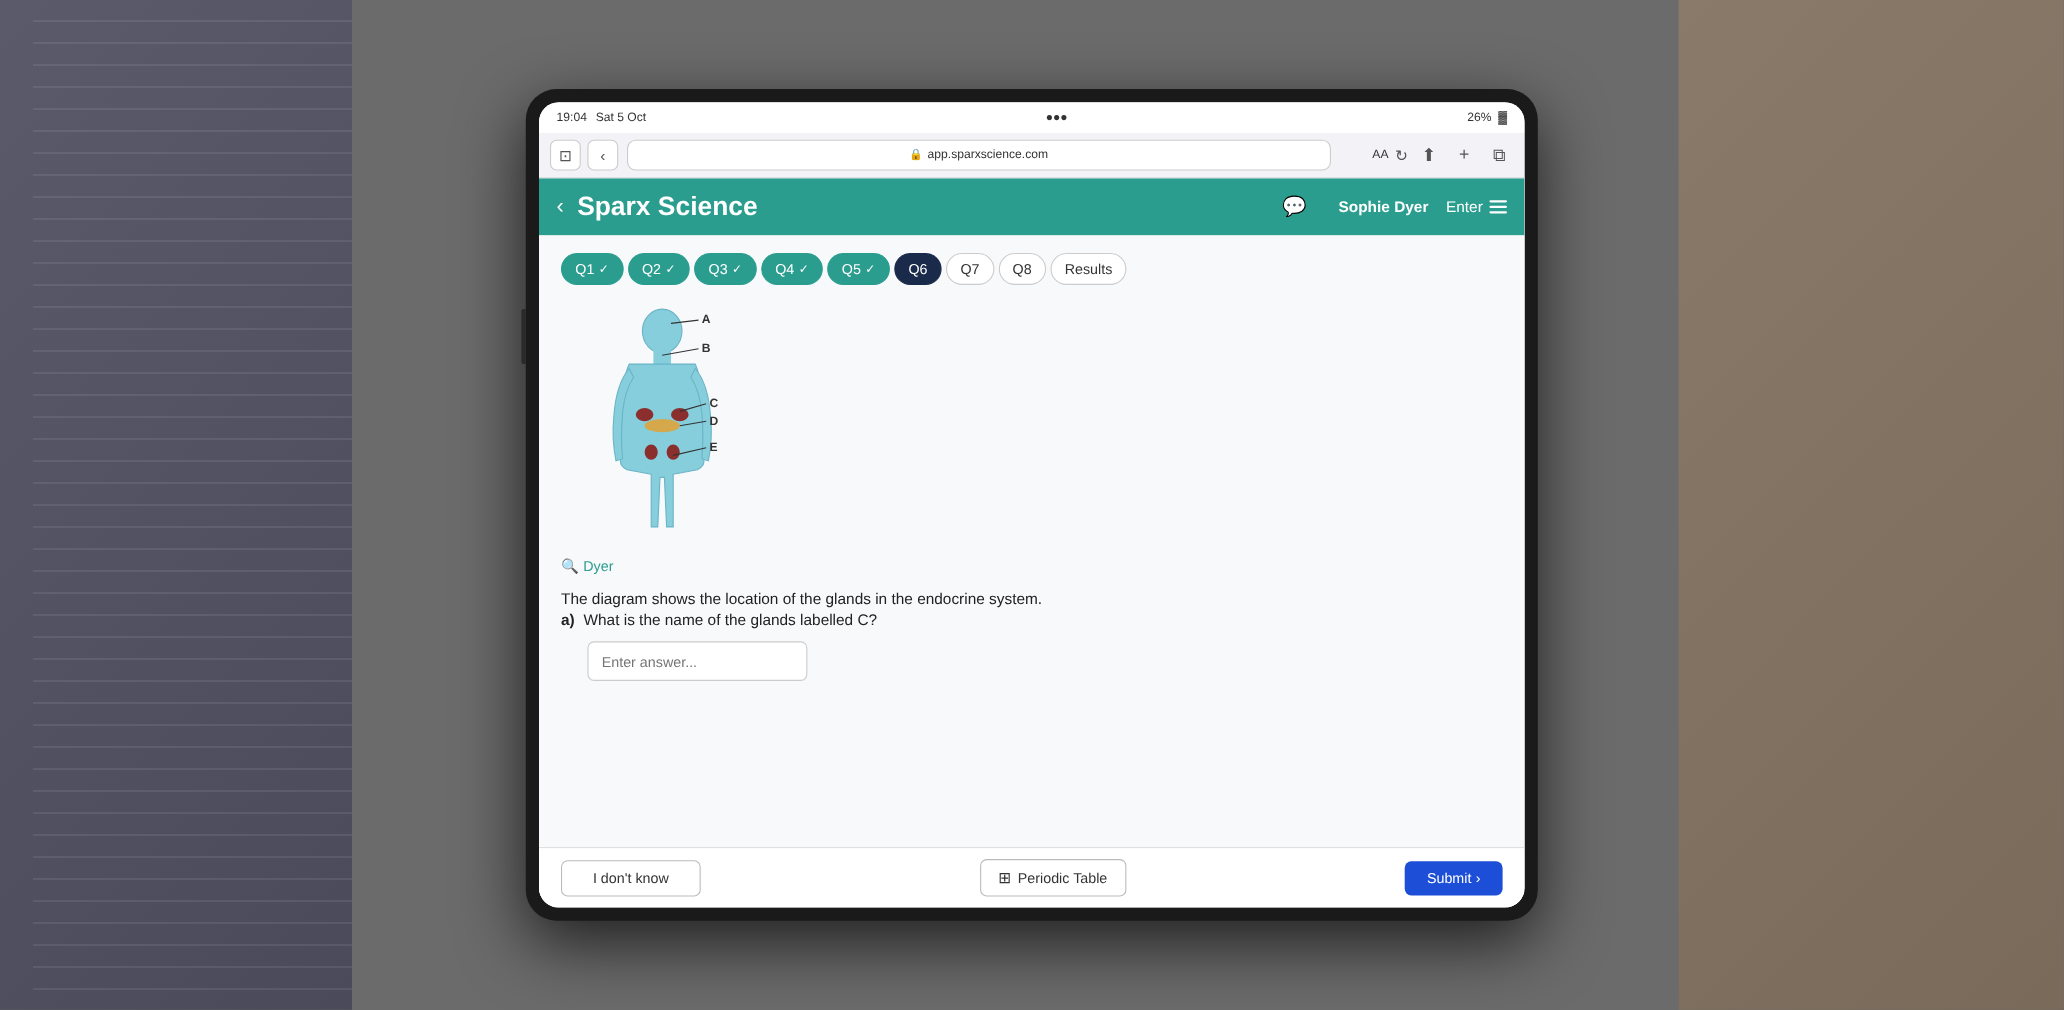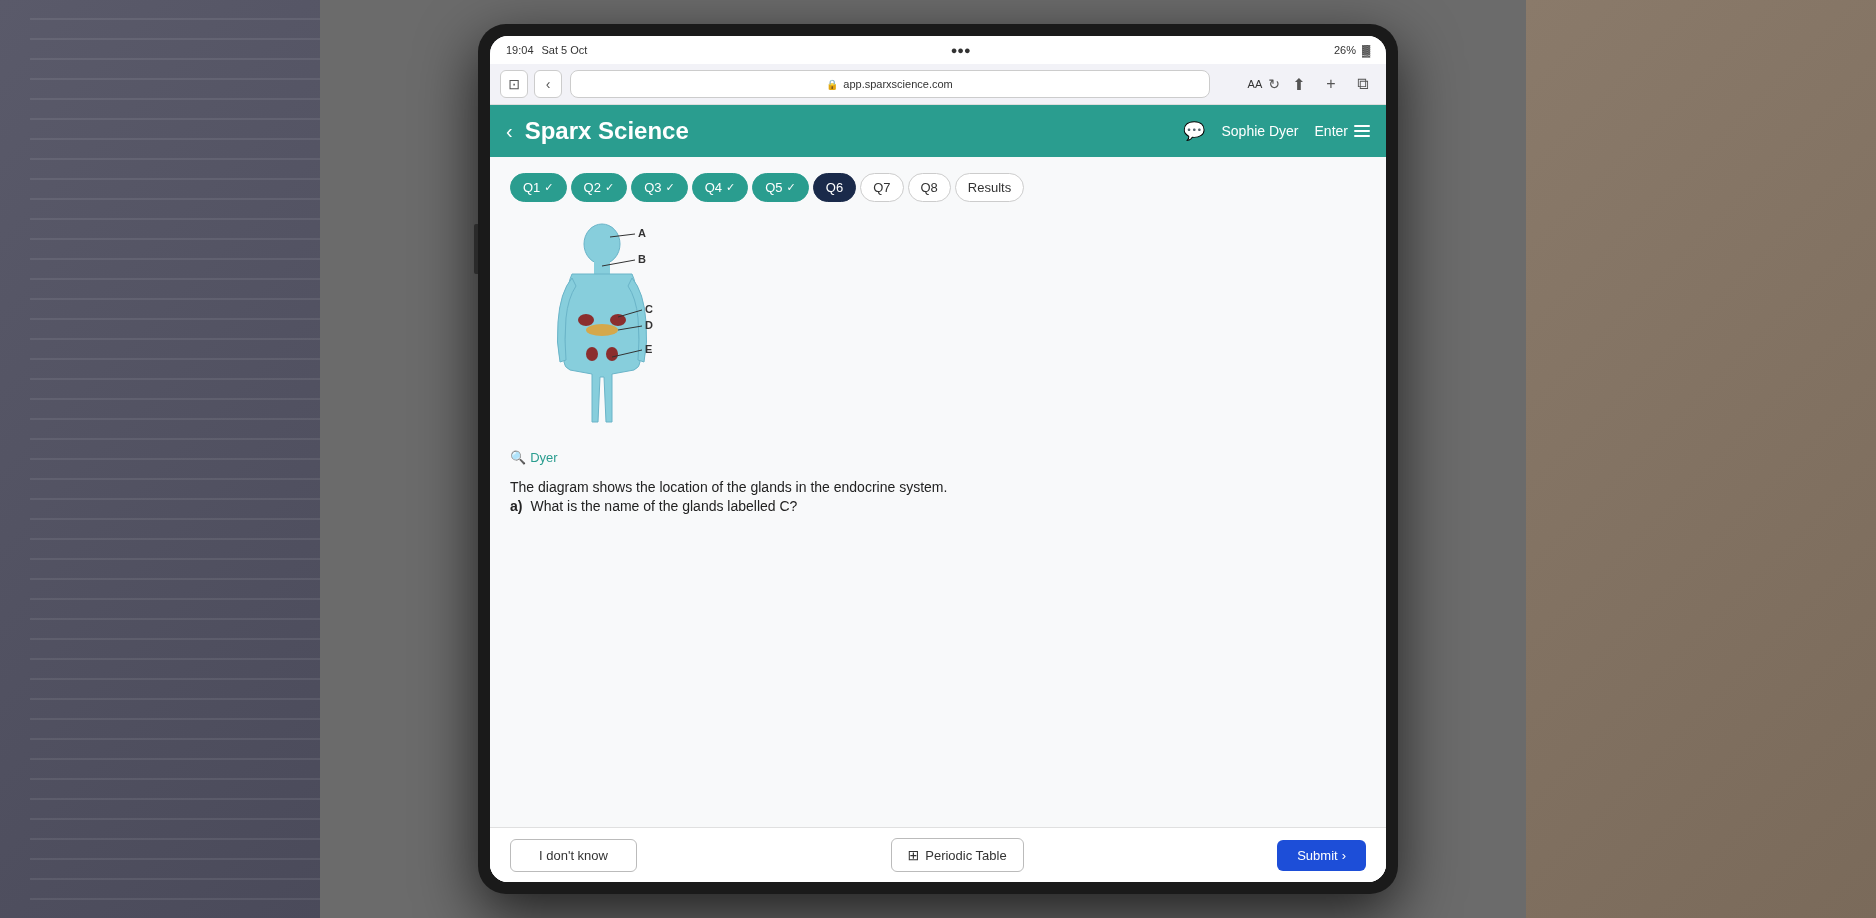--- a/index.html
+++ b/index.html
@@ -10,21 +10,21 @@
       background: #6b6b6b;
       display: flex;
       align-items: center;
       justify-content: center;
       font-family: -apple-system, BlinkMacSystemFont, 'Segoe UI', sans-serif;
       overflow: hidden;
     }
 
     .tablet-frame {
       width: 920px;
-      height: 870px;
+      height: 756px;
       background: #1a1a1a;
       border-radius: 28px;
       padding: 12px;
       position: relative;
       box-shadow: 0 20px 60px rgba(0,0,0,0.7);
     }
 
     .tablet-screen {
       width: 100%;
       height: 100%;
@@ -173,21 +173,22 @@
     }
 
     .chat-icon {
       color: #fff;
       font-size: 18px;
     }
 
     .user-name {
       color: #fff;
       font-size: 14px;
-      font-weight: 400;
+      font-weight: 700;
+      margin-left: 13px;
     }
 
     .menu-btn {
       color: #fff;
       font-size: 14px;
       font-weight: 500;
       display: flex;
       align-items: center;
       gap: 6px;
       cursor: pointer;
@@ -565,20 +566,21 @@
             </div>
           </div>
 
           <p class="question-text">The diagram shows the location of the glands in the endocrine system.</p>
 
           <div class="question-part">
             <span class="part-label">a)</span>
             <span>What is the name of the glands labelled C?</span>
           </div>
 
+          <input class="answer-input" type="text" placeholder="Enter answer..." style="">
 
         </div>
 
         <div class="bottom-bar">
           <button class="dont-know-btn">I don't know</button>
           <button class="periodic-table-btn">
             <span class="grid-icon">⊞</span>
             <span>Periodic Table</span>
           </button>
           <button class="submit-btn">

